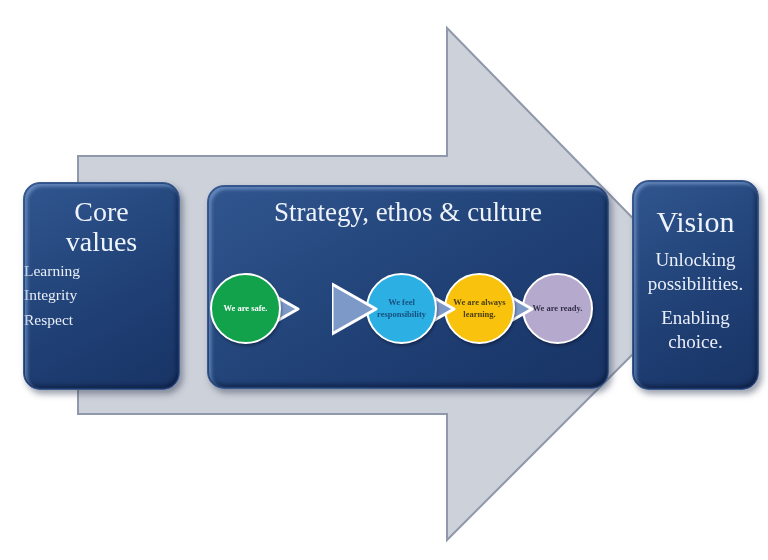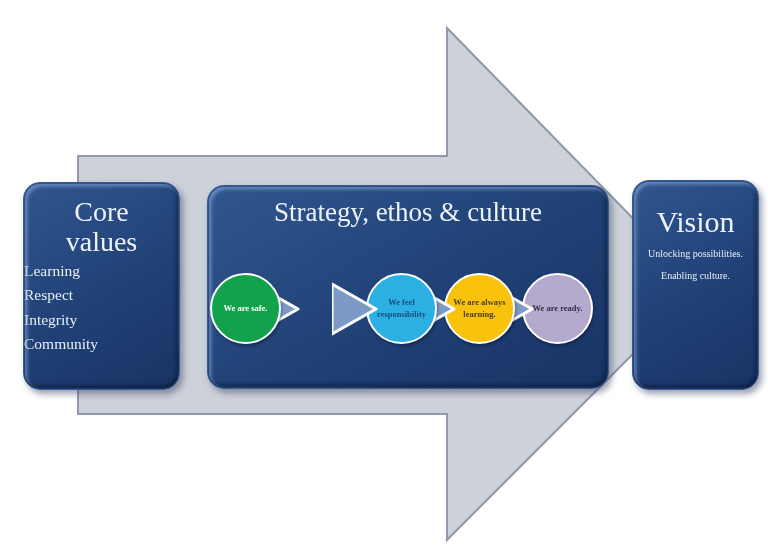--- a/index.html
+++ b/index.html
@@ -42,38 +42,37 @@
   }
   .step-circle span{display:block;width:58px;}
   .chevron{position:absolute;top:8px;width:48px;height:56px;}
   .c0{left:0;z-index:50;}  .c1{left:78px;z-index:46;} .c2{left:156px;z-index:42;}
   .c3{left:234px;z-index:38;justify-content:center;} .c4{left:312px;z-index:34;}
   .g0{left:44px;z-index:48;} .g1{left:122px;z-index:44;}
   .g2{left:200px;z-index:40;} .g3{left:278px;z-index:36;}
 
   .vision{left:632px;top:180px;width:125px;height:208px;}
   .vision .box-title{margin-top:24px;font-size:30px;}
-  .vision-line{margin-top:9px;padding:0 9px;text-align:center;font-size:10px;line-height:1.28;color:#e9eef8;}
+  .vision-line{margin-top:9px;padding:0 9px;text-align:center;font-size:19px;line-height:1.28;color:#e9eef8;}
 </style>
 </head>
 <body>
 
 <div class="canvas">
 
   <svg class="arrow-svg" viewBox="0 0 768 560">
     <polygon points="78,156 447,156 447,28 700,287 447,540 447,414 78,414" stroke-width="2" stroke-linejoin="miter" style="fill: rgb(205, 209, 218); stroke: rgb(144, 152, 171);"></polygon>
   </svg>
 
   <div class="box core">
     <div class="box-title">Core values</div>
     <ul class="values-list">
       <li>Learning</li>
+      <li>Integrity</li>
       <li>Respect</li>
-      <li>Integrity</li>
-      <li>Community</li>
     </ul>
   </div>
 
   <div class="box strategy">
     <div class="box-title">Strategy, ethos &amp; culture</div>
     <div class="steps">
 
       <div class="step-circle c0" style="background: rgb(19, 162, 76); color: rgb(255, 255, 255);">
         <span>We are safe.</span>
       </div>
@@ -102,16 +101,16 @@
       <div class="step-circle c4" style="background: rgb(181, 170, 205); color: rgb(53, 48, 75);">
         <span>We are ready.</span>
       </div>
 
     </div>
   </div>
 
   <div class="box vision">
     <div class="box-title">Vision</div>
     <div class="vision-line">Unlocking possibilities.</div>
-    <div class="vision-line">Enabling culture.</div>
+    <div class="vision-line">Enabling choice.</div>
   </div>
 
 </div>
 
 </body></html>

